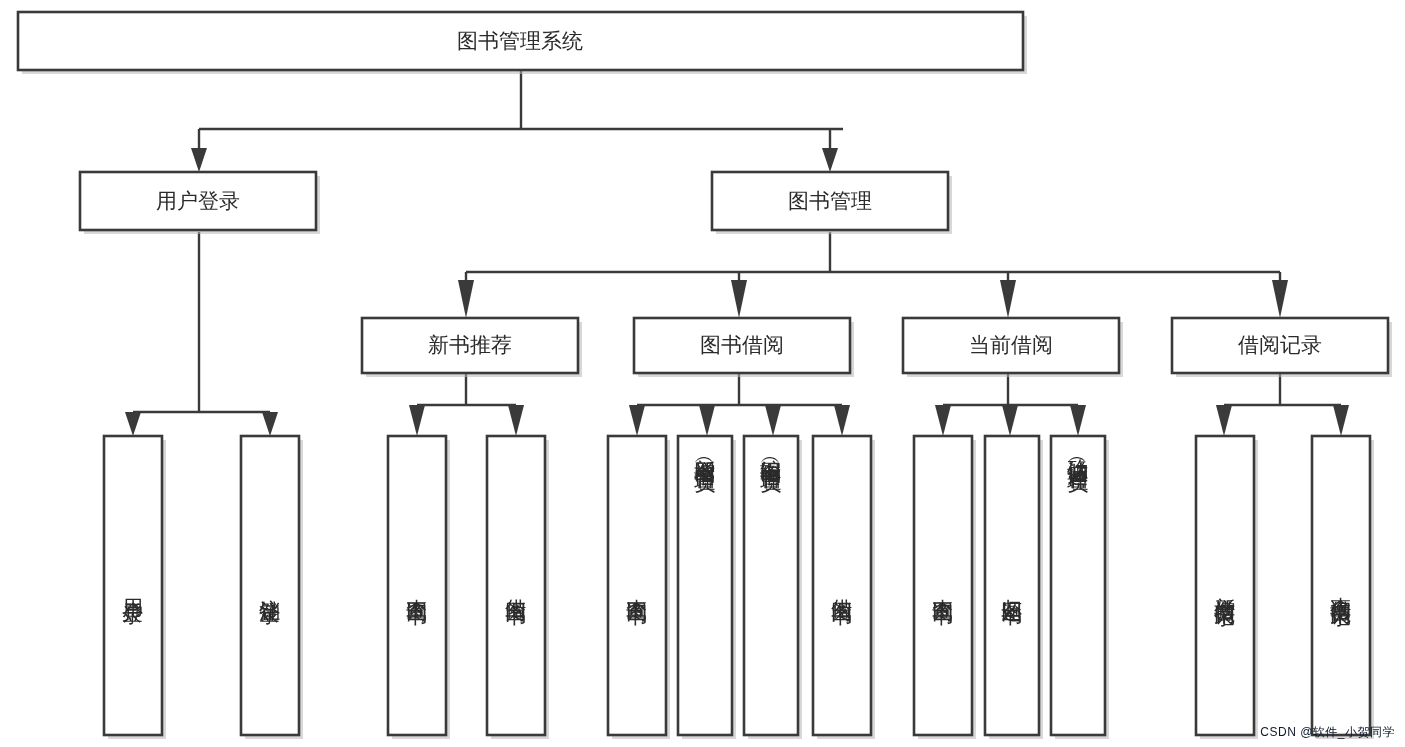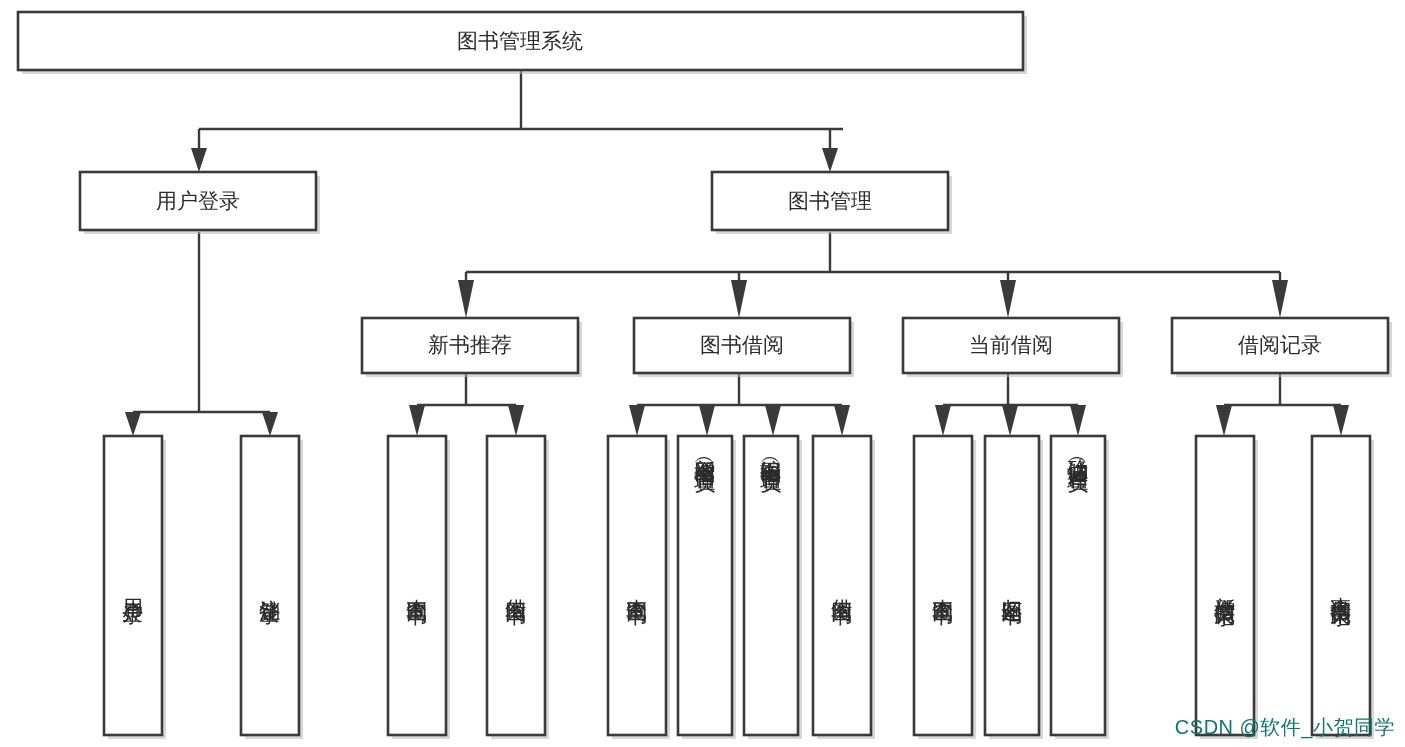--- a/index.html
+++ b/index.html
@@ -69,22 +69,22 @@
     letter-spacing: 2px;
     color: #2b2b2b;
     white-space: nowrap;
     text-align: center;
   }
   .watermark {
     position: absolute;
     right: 10px;
     bottom: 6px;
     font-family: "Liberation Sans", "DejaVu Sans", sans-serif;
-    font-size: 20px;
-    color: #0f766e;
+    font-size: 12px;
+    color: #0f172a;
     letter-spacing: 0.5px;
     white-space: nowrap;
   }
 </style>
 </head>
 <body>
 
 <div id="diagram-root">
 
   <svg id="tree-svg" viewBox="0 0 1405 747">

